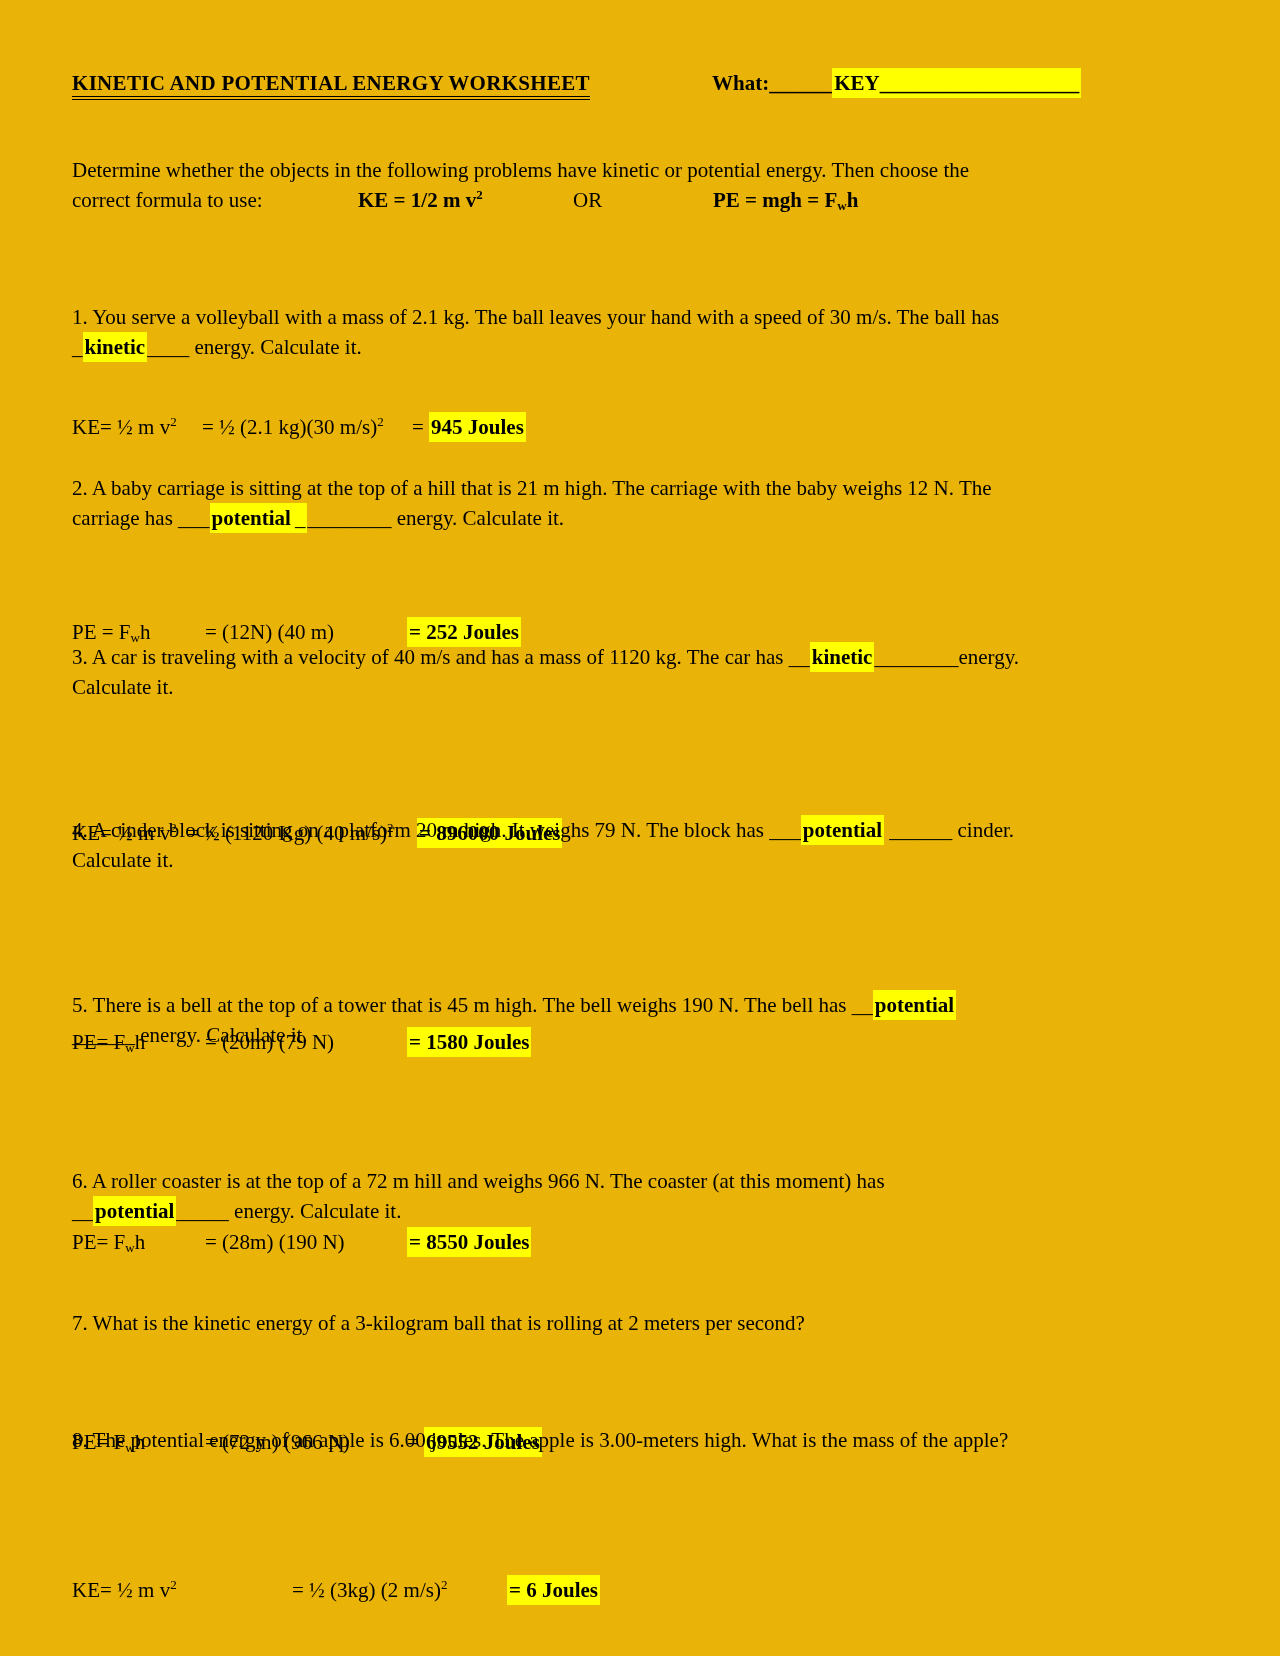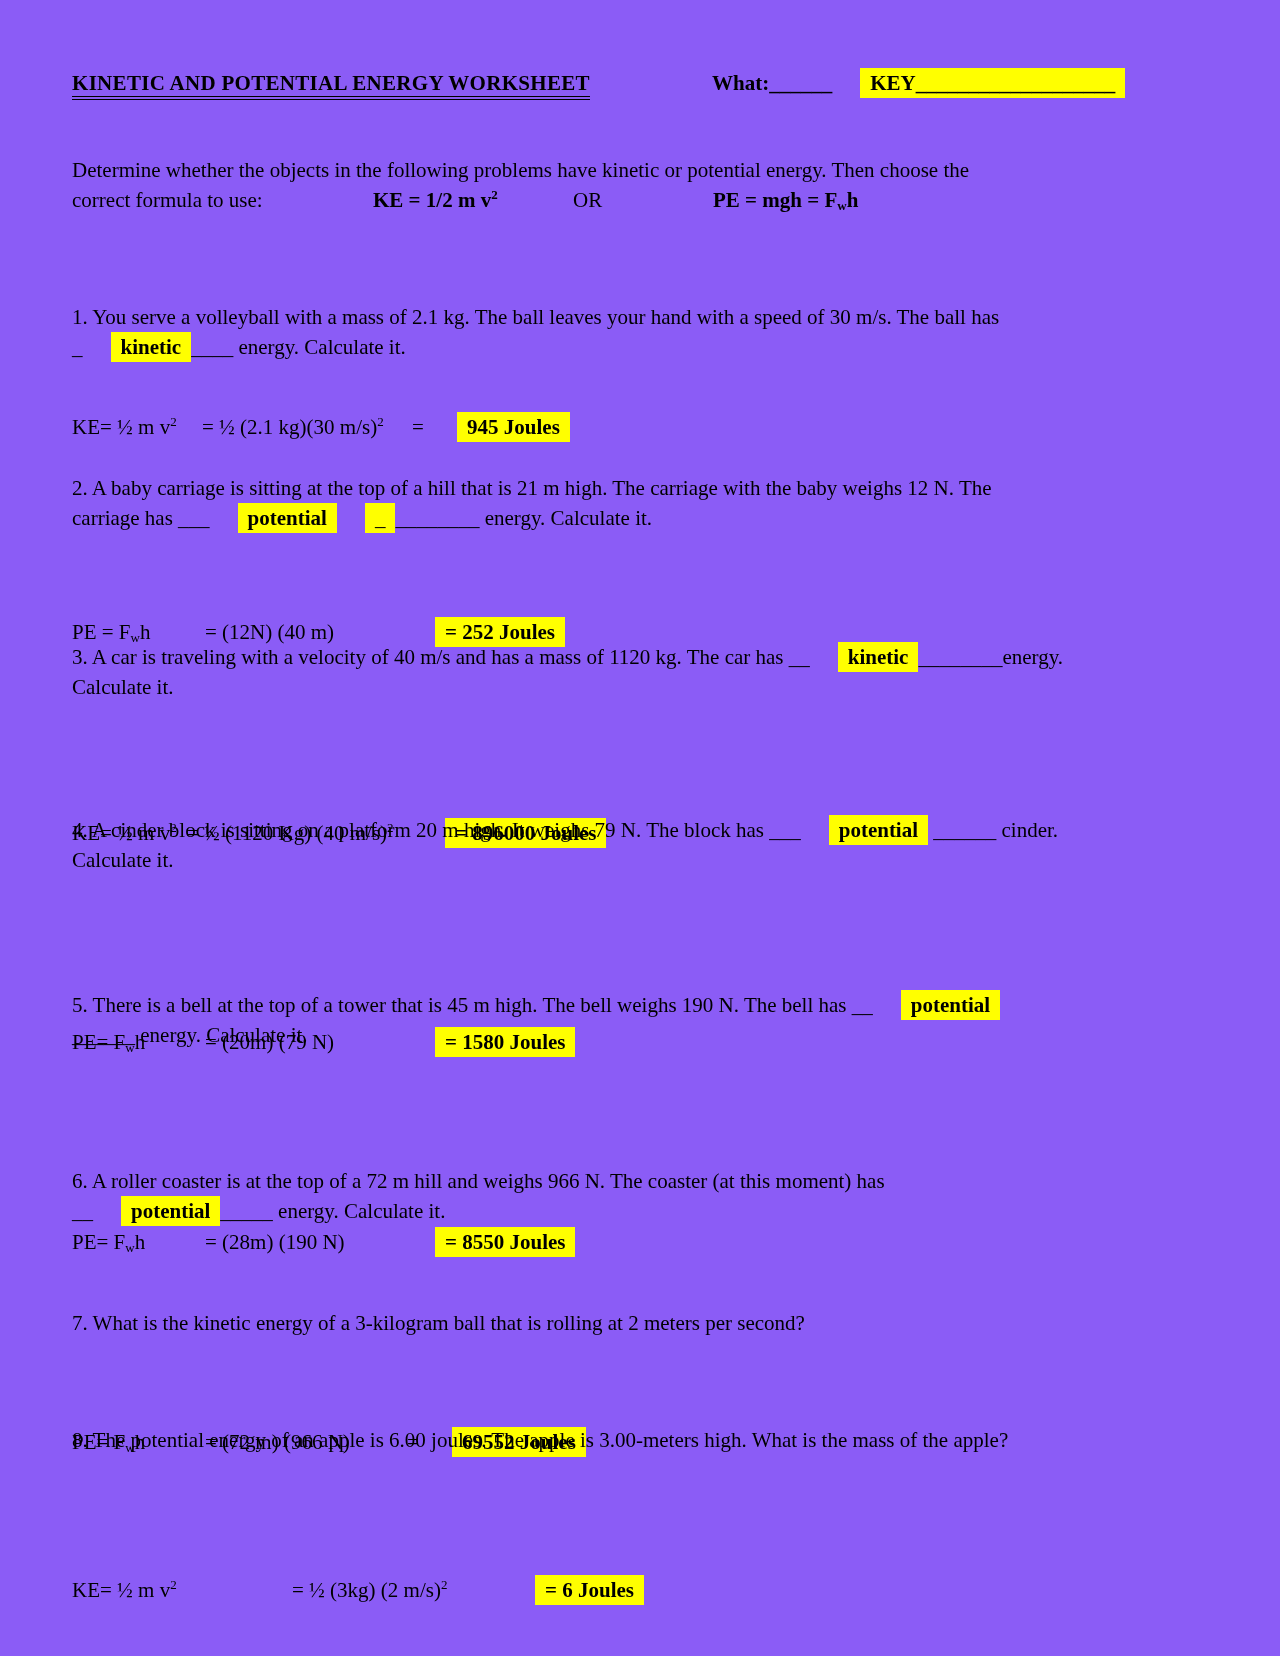--- a/index.html
+++ b/index.html
@@ -1,27 +1,27 @@
 <!DOCTYPE html>
 <html><head>
 <meta charset="utf-8">
 <style>
   html,body { margin:0; padding:0; background:#ffffff; }
   .page {
-    position:relative; width:1280px; height:1656px; background:#8b5cf6;
+    position:relative; width:1280px; height:1656px; background:#eab308;
     font-family:"Liberation Serif", serif; color:#000; overflow:hidden;
   }
   .block {
     position:absolute; left:72px; width:1160px;
     font-size:21px; line-height:30px;
   }
   .rel { position:relative; }
   .abs { position:absolute; top:0; }
   .b { font-weight:700; }
-  .hl { background:#ffff00; padding:3px 10px;margin-left:28px; }
+  .hl { background:#ffff00; padding:3px 2px; }
   .title {
     font-weight:700; letter-spacing:0.3px;
     border-bottom:4px double #000; padding-bottom:1px;
   }
   sup { font-size:13px; line-height:0; vertical-align:8px; }
   sub { font-size:13px; line-height:0; vertical-align:-3px; }
   .seg { white-space:pre-wrap; }
 </style>
 </head>
 <body>
@@ -30,21 +30,21 @@
 
   <div class="block rel" style="top:68px">
     <span class="title">KINETIC AND POTENTIAL ENERGY WORKSHEET</span>
     <span class="abs" style="left:640px"><span class="b">What:</span><span class="b">______</span><span class="hl b">KEY___________________</span></span>
   </div>
 
   <div class="block" style="top:155px">
     <div>Determine whether the objects in the following problems have kinetic or potential energy. Then choose the</div>
     <div class="rel">
       <span>correct formula to use:</span>
-      <span class="abs" style="left:301px"><span class="seg b">KE = 1/2 m v</span><sup class="seg b">2</sup></span>
+      <span class="abs" style="left:286px"><span class="seg b">KE = 1/2 m v</span><sup class="seg b">2</sup></span>
       <span class="abs" style="left:501px">OR</span>
       <span class="abs" style="left:641px"><span class="seg b">PE = mgh = F</span><sub class="seg b">w</sub><span class="seg b">h</span></span>
     </div>
   </div>
 
   <div class="block" style="top:302px"><span class="seg">1. You serve a volleyball with a mass of 2.1 kg. The ball leaves your hand with a speed of 30 m/s. The ball has</span><br><span class="seg">_</span><span class="seg b hl">kinetic</span><span class="seg">____ energy. Calculate it.</span></div>
   <div class="block rel" style="top:382px">
     <span><span class="seg">KE= ½ m v</span><sup class="seg">2</sup></span>
     <span class="abs" style="left:130px"><span class="seg">= ½ (2.1 kg)(30 m/s)</span><sup class="seg">2</sup></span>
     <span class="abs" style="left:340px"><span class="seg">= </span><span class="seg b hl">945 Joules</span></span>

